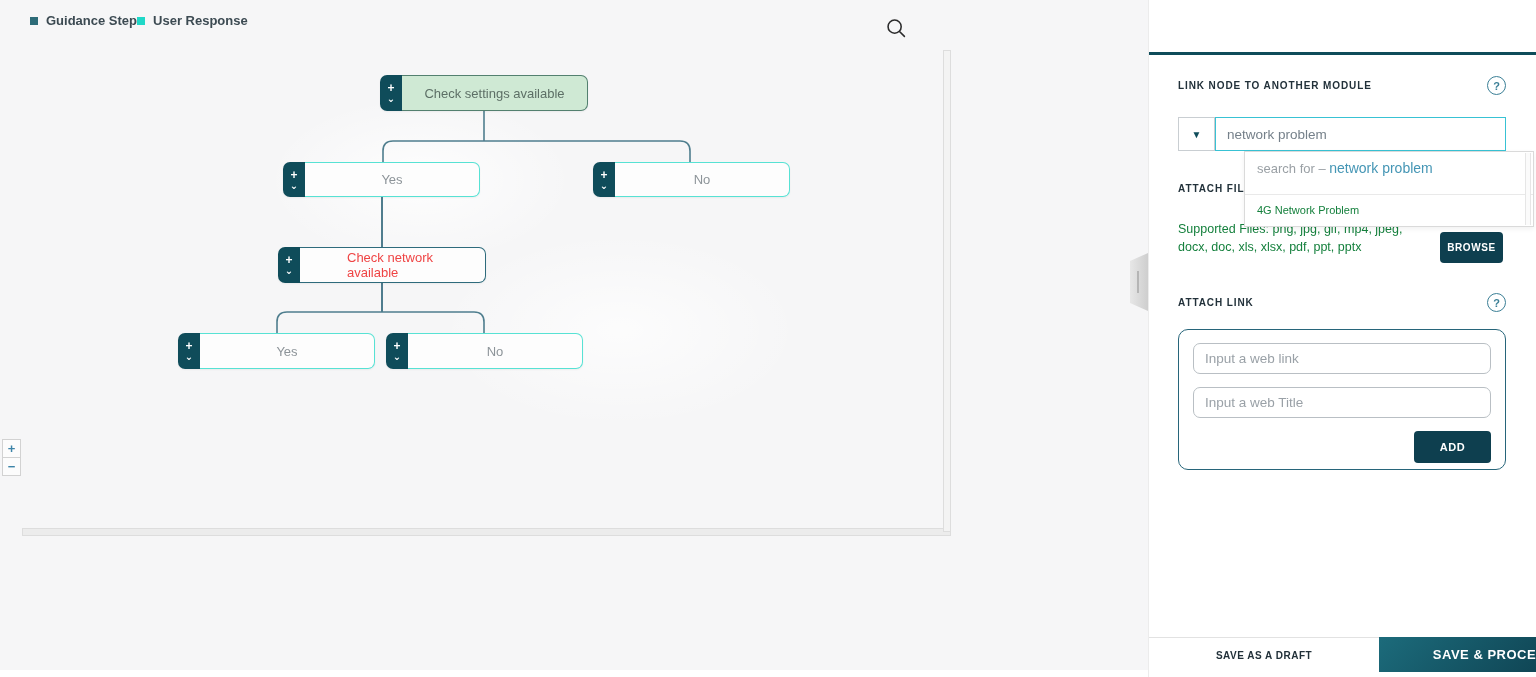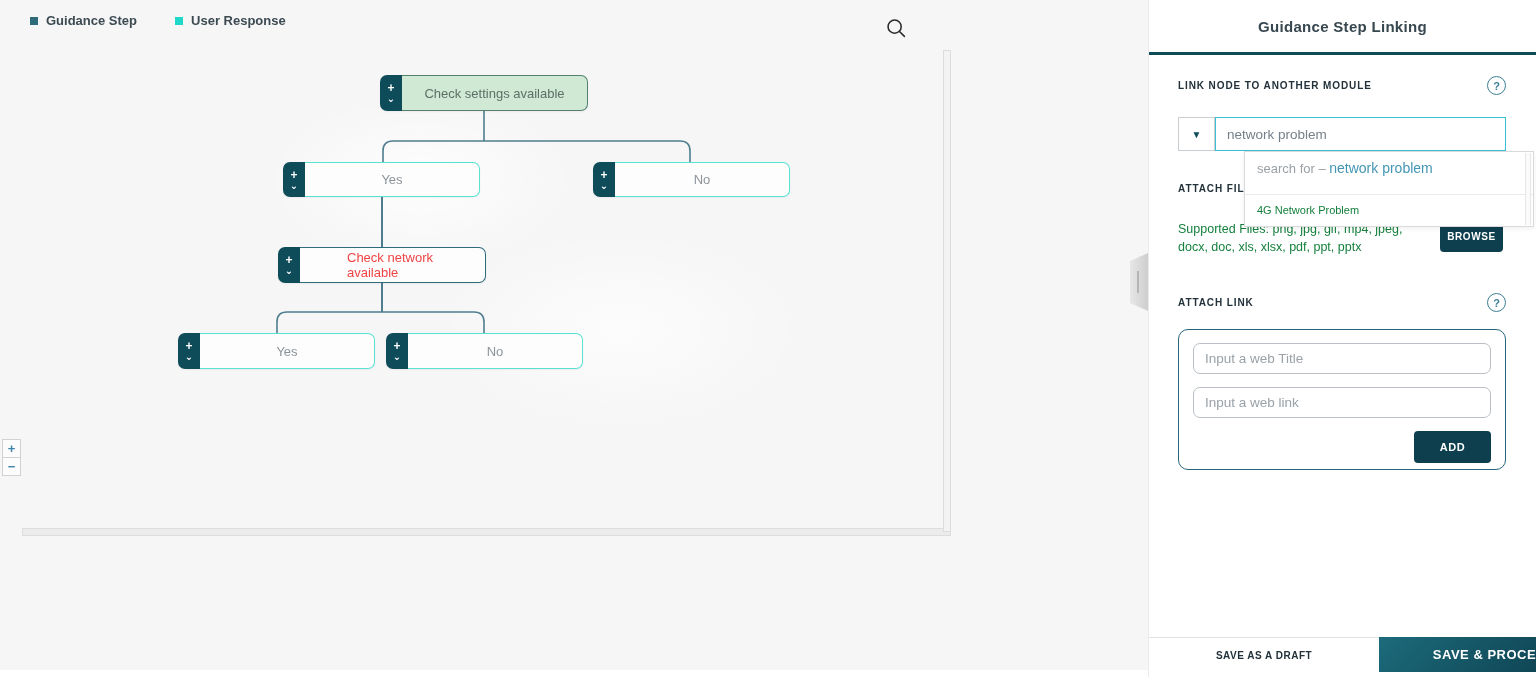--- a/index.html
+++ b/index.html
@@ -5,21 +5,21 @@
   * { margin:0; padding:0; box-sizing:border-box; }
   body { font-family:"Liberation Sans","DejaVu Sans",sans-serif; background:#ffffff; }
   #app { position:relative; width:1536px; height:677px; overflow:hidden; background:#ffffff; }
 
   
   #canvas { position:absolute; left:0; top:0; width:1148px; height:677px;
     background:
       radial-gradient(ellipse 220px 120px at 420px 180px, rgba(255,255,255,.85), rgba(255,255,255,0) 70%),
       radial-gradient(ellipse 260px 140px at 620px 330px, rgba(255,255,255,.7), rgba(255,255,255,0) 70%),
       #f6f6f7; }
-  .legend { position:absolute; left:30px; top:13px; display:flex; gap:38px; }
+  .legend { position:absolute; left:30px; top:13px; display:flex; }
   .legend-item { display:flex; align-items:center; gap:8px; font-size:13px; font-weight:bold; color:#3c4a52; }
   .legend-swatch { width:8px; height:8px; display:inline-block; }
   .sw-dark { background:#2d6b78; }
   .sw-teal { background:#1fd8c8; }
 
   .search-btn { position:absolute; left:882px; top:14px; width:28px; height:28px; display:flex; align-items:center; justify-content:center; cursor:pointer; background:none; border:none; }
 
   
   #edges { position:absolute; left:0; top:0; z-index:1; }
 
@@ -64,21 +64,21 @@
   .dd-input    { width:291px; height:34px; border:1px solid #38c2d4; padding:0 11px; font-size:13.5px; color:#75808a; font-family:inherit; outline:none; }
 
   .suggest { position:absolute; left:66px; top:99px; width:290px; background:#ffffff; border:1px solid #dadada; z-index:6; box-shadow:0 2px 5px rgba(0,0,0,.06); }
   .sg-row1 { padding:8px 12px 18px; font-size:13px; color:#9aa0a5; border-bottom:1px solid #e9e9e9; cursor:pointer; }
   .sg-query { font-size:14px; color:#4596b5; }
   .sg-row2 { padding:9px 12px 10px; font-size:11px; color:#15803d; cursor:pointer; }
   .sg-scroll { position:absolute; right:2px; top:1px; bottom:1px; width:6px; background:#fbfbfb; border-left:1px solid #e6e6e6; border-right:1px solid #e6e6e6; }
 
   .head-file   { position:absolute; left:0; top:127px; width:328px; z-index:1; }
   .supported   { position:absolute; left:0; top:169px; width:250px; font-size:12.5px; color:#15803d; line-height:1.4; z-index:1; }
-  .browse-btn  { position:absolute; right:3px; top:169px; width:63px; height:31px; background:#0e3f4f; color:#fff; border:none; border-radius:4px; font-size:10px; font-weight:bold; letter-spacing:.6px; cursor:pointer; font-family:inherit; }
+  .browse-btn  { position:absolute; right:3px; top:180px; width:63px; height:31px; background:#0e3f4f; color:#fff; border:none; border-radius:4px; font-size:10px; font-weight:bold; letter-spacing:.6px; cursor:pointer; font-family:inherit; }
 
   .head-alink  { position:absolute; left:0; top:241px; width:328px; }
   .link-box    { position:absolute; left:0; top:277px; width:328px; height:141px; border:1.4px solid #27657a; border-radius:10px; padding:13px 14px; }
   .link-input  { width:100%; height:31px; border:1px solid #b9bfc4; border-radius:7px; padding:0 11px; font-size:13.5px; color:#6d787f; font-family:inherit; outline:none; display:block; }
   .link-input::placeholder { color:#9aa1a7; }
   .link-input + .link-input { margin-top:13px; }
   .add-btn { float:right; margin-top:13px; width:77px; height:32px; background:#0e3f4f; color:#fff; border:none; border-radius:4px; font-size:11px; font-weight:bold; letter-spacing:.6px; cursor:pointer; font-family:inherit; }
 
   .footer { position:absolute; left:0; top:637px; width:100%; height:40px; }
   .draft-btn { position:absolute; left:0; top:0; width:230px; height:35px; background:#ffffff; border:none; border-top:1px solid #e2e2e2; font-size:10px; font-weight:bold; letter-spacing:.5px; color:#22313a; cursor:pointer; font-family:inherit; }
@@ -171,21 +171,20 @@
     </div>
 
     <div class="hscroll"></div>
     <div class="vscroll"></div>
     <div class="canvas-bottom-strip"></div>
   </div>
 
   <div class="panel-handle"></div>
 
   <div id="panel">
-    <div class="panel-title">Guidance Step Linking</div>
     <div class="panel-rule"></div>
 
     <div class="panel-content">
 
       <div class="sec-head head-link">
         <span class="sec-label">LINK NODE TO ANOTHER MODULE</span>
         <span class="help">?</span>
       </div>
 
       <div class="dd-row">
@@ -213,22 +212,22 @@
         <span>docx, doc, xls, xlsx, pdf, ppt, pptx</span>
       </div>
       <button class="browse-btn">BROWSE</button>
 
       <div class="sec-head head-alink">
         <span class="sec-label">ATTACH LINK</span>
         <span class="help">?</span>
       </div>
 
       <div class="link-box">
+        <input class="link-input" type="text" placeholder="Input a web link" style="">
         <input class="link-input" type="text" placeholder="Input a web Title" style="">
-        <input class="link-input" type="text" placeholder="Input a web link" style="">
         <button class="add-btn">ADD</button>
       </div>
     </div>
 
     <div class="footer">
       <button class="draft-btn">SAVE AS A DRAFT</button>
       <button class="proceed-btn">SAVE &amp; PROCEED</button>
     </div>
   </div>
 

